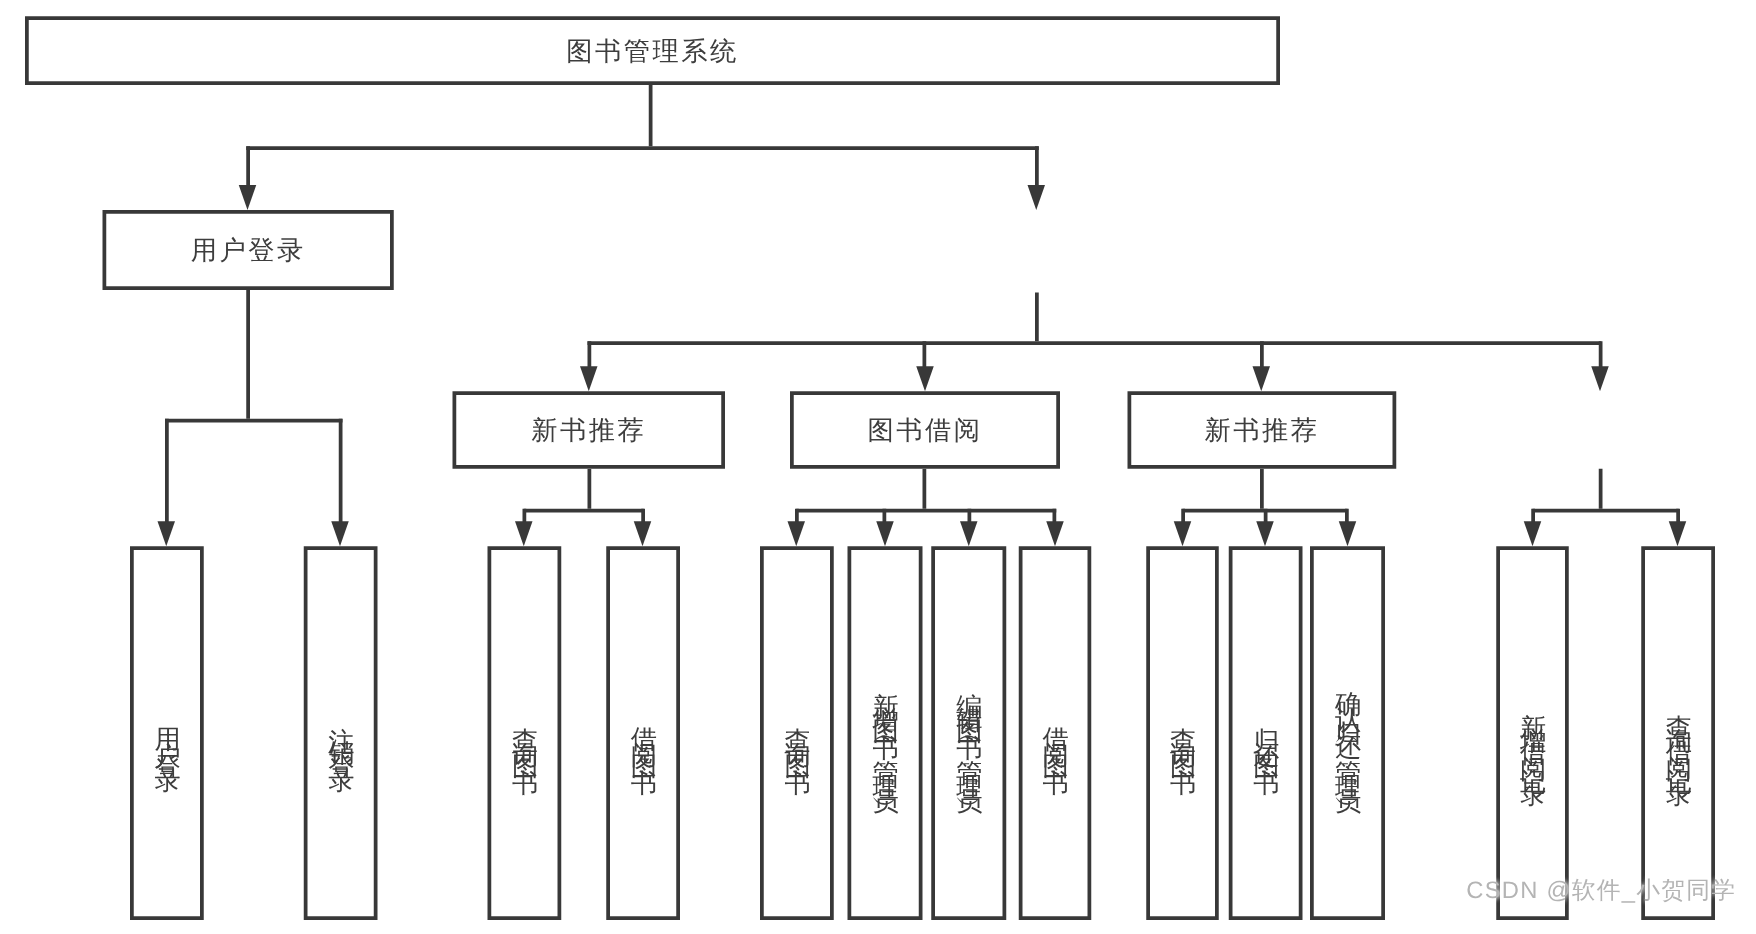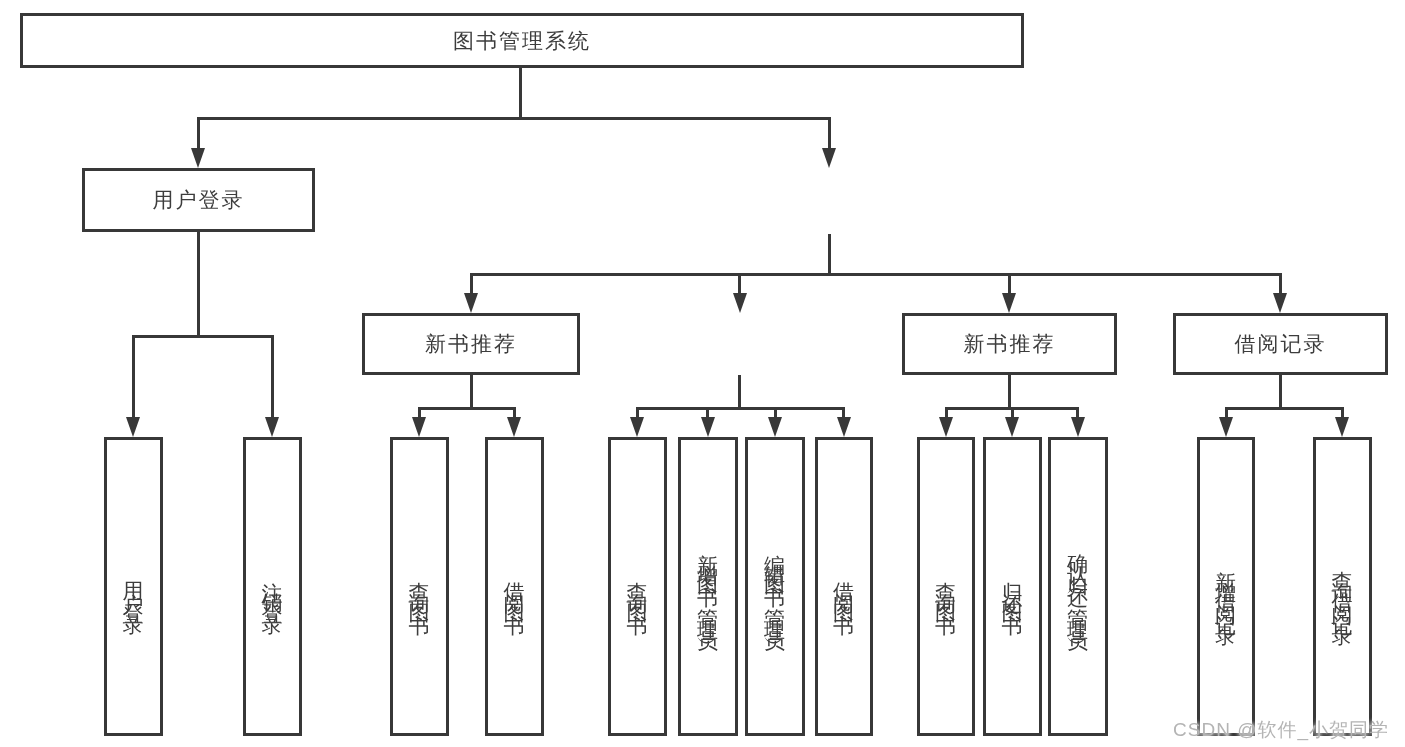--- a/index.html
+++ b/index.html
@@ -21,21 +21,21 @@
     font-size:21px;color:#3d3d3d;letter-spacing:11px;line-height:1;
   }
   .vl{position:absolute;width:3px;background:#383838;}
   .hl{position:absolute;height:3px;background:#383838;}
   .arr{
     position:absolute;width:0;height:0;
     border-left:7px solid transparent;border-right:7px solid transparent;
     border-top:20px solid #383838;
   }
   .watermark{
-    position:absolute;right:16px;bottom:4px;font-size:19px;color:#b4b4b4;
+    position:absolute;right:16px;bottom:22px;font-size:19px;color:#b4b4b4;
     letter-spacing:1px;text-shadow:0 0 4px #ffffff,0 0 4px #ffffff;
   }
 </style>
 </head>
 <body>
 
 <div class="canvas">
 
   <div class="vl" style="left:519px;top:68px;height:49px;"></div>
   <div class="hl" style="left:197px;top:117px;width:634px;"></div>
@@ -94,22 +94,22 @@
   <div class="vl" style="left:1225px;top:407px;height:12px;"></div>
   <div class="arr" style="left:1219px;top:417px;"></div>
   <div class="vl" style="left:1341px;top:407px;height:12px;"></div>
   <div class="arr" style="left:1335px;top:417px;"></div>
 
   <div class="box" style="left:20px;top:13px;width:1004px;height:55px;">图书管理系统</div>
 
   <div class="box" style="left:82px;top:168px;width:233px;height:64px;">用户登录</div>
 
   <div class="box" style="left:362px;top:313px;width:218px;height:62px;">新书推荐</div>
+  <div class="box" style="left:632px;top:313px;width:216px;height:62px;">图书借阅</div>
   <div class="box" style="left:902px;top:313px;width:215px;height:62px;">新书推荐</div>
-  <div class="box" style="left:1173px;top:313px;width:215px;height:62px;">借阅记录</div>
 
   <div class="vbox" style="left:104px;top:437px;width:59px;height:299px;">
     <span>用户登录</span>
   </div>
   <div class="vbox" style="left:243px;top:437px;width:59px;height:299px;">
     <span>注销登录</span>
   </div>
 
   <div class="vbox" style="left:390px;top:437px;width:59px;height:299px;">
     <span>查询图书</span>

